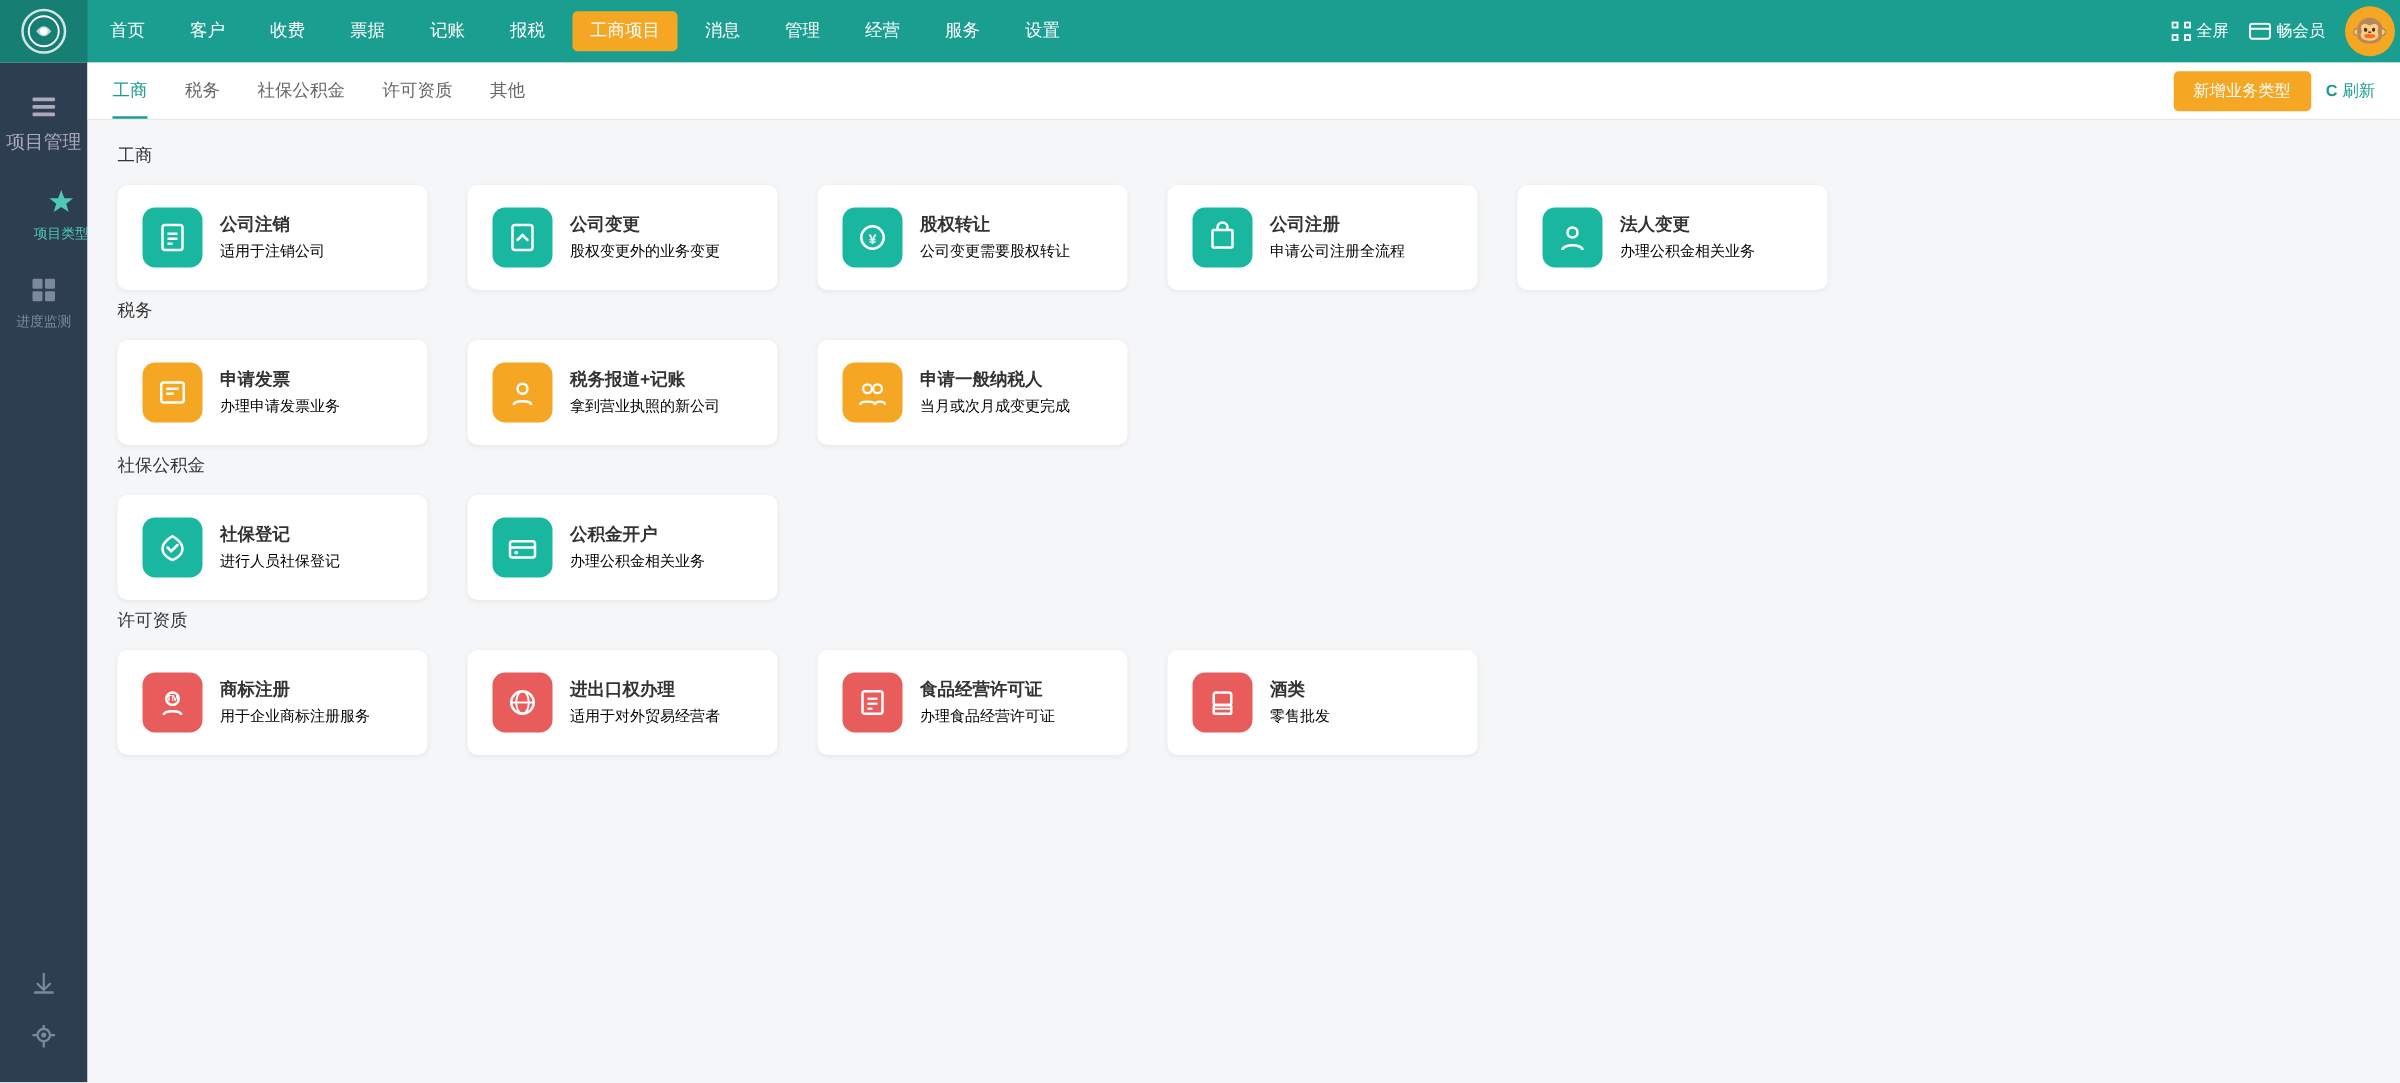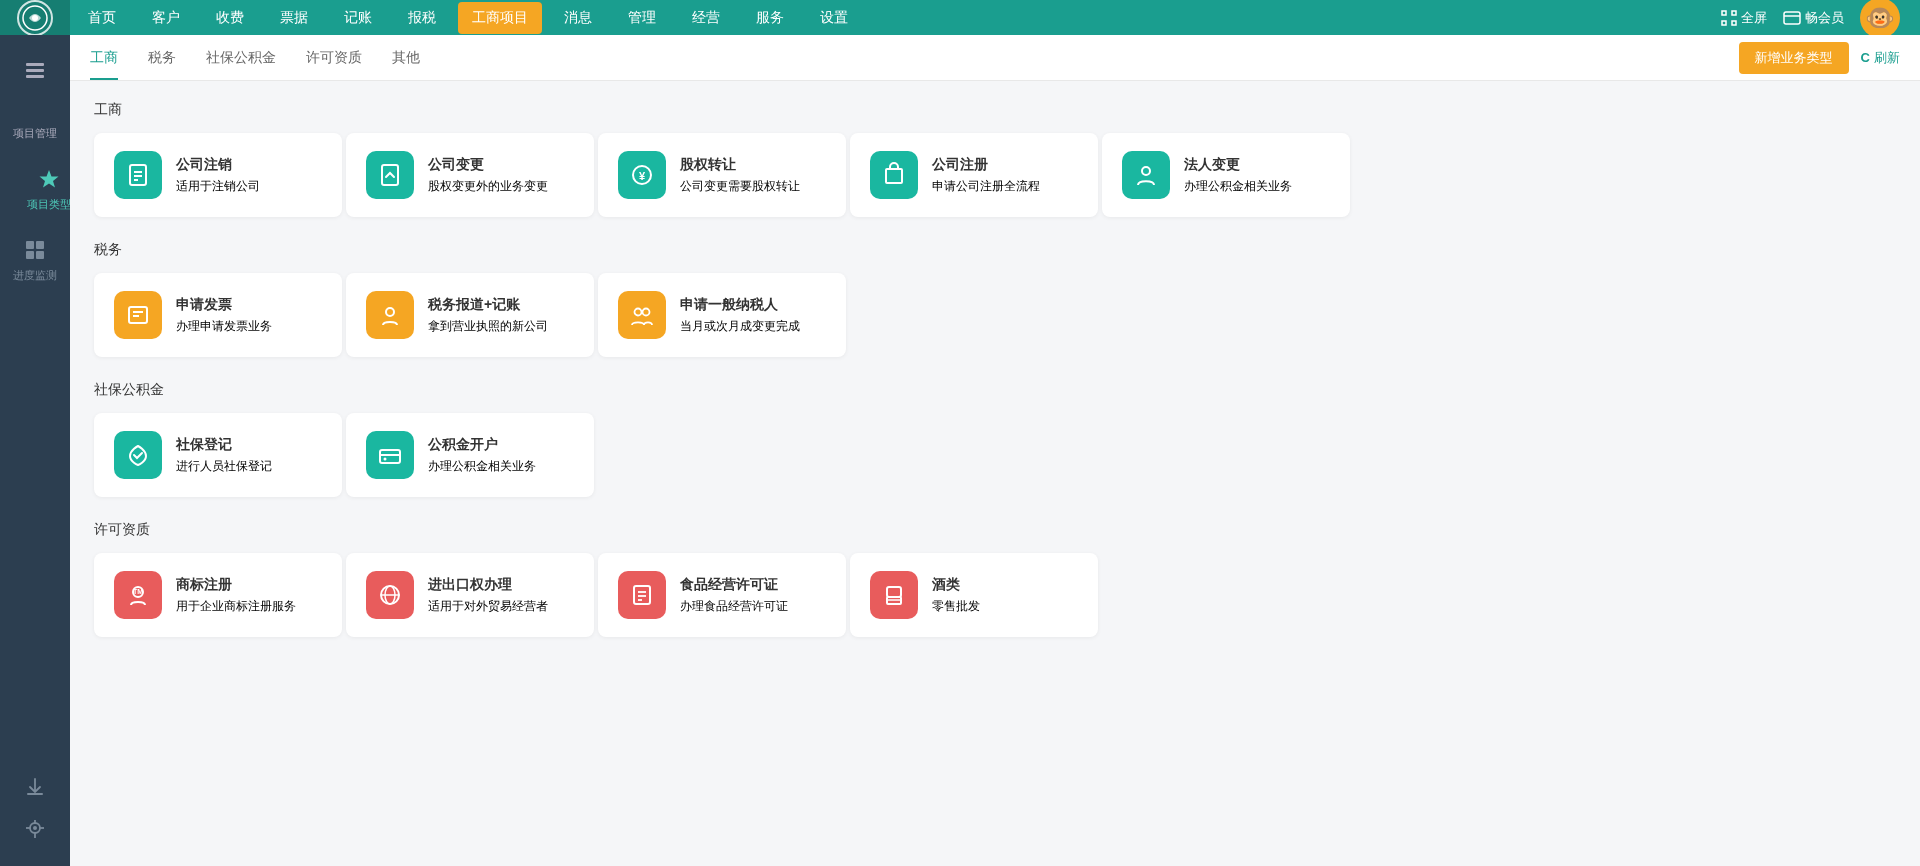--- a/index.html
+++ b/index.html
@@ -1,20 +1,20 @@
 <!DOCTYPE html>
 <html><head>
   <meta charset="utf-8">
   <style>
     * { margin: 0; padding: 0; box-sizing: border-box; }
     body { font-family: 'Microsoft YaHei', sans-serif; background: #f0f2f5; width: 1920px; height: 866px; overflow: hidden; display: flex; flex-direction: column; }
 
     
     .top-nav {
-      height: 35px;
+      height: 50px;
       background: #1a9e8f;
       display: flex;
       align-items: center;
       padding: 0 0 0 0;
       flex-shrink: 0;
     }
     .top-nav-logo {
       width: 70px;
       height: 50px;
       background: #167e72;
@@ -54,21 +54,21 @@
       background: #f5a623;
       border-radius: 4px;
       margin: 0 4px;
       height: 32px;
       padding: 0 14px;
     }
     .top-nav-right {
       display: flex;
       align-items: center;
       gap: 16px;
-      padding-right: 20px;
+      padding-right: 4px;
       color: white;
       font-size: 13px;
     }
     .fullscreen-btn, .member-btn {
       display: flex;
       align-items: center;
       gap: 4px;
       cursor: pointer;
       color: white;
       font-size: 13px;
@@ -218,22 +218,22 @@
     .section-title {
       font-size: 14px;
       color: #333;
       margin-bottom: 14px;
       font-weight: 500;
     }
 
     .cards-grid {
       display: flex;
       flex-wrap: wrap;
-      gap: 4px;
-      margin-bottom: 24px;
+      gap: 32px;
+      margin-bottom: 8px;
     }
 
     .business-card {
       background: white;
       border-radius: 8px;
       padding: 18px 20px;
       display: flex;
       align-items: center;
       gap: 14px;
       width: 248px;
@@ -333,21 +333,21 @@
 
   <div class="sidebar">
     <div class="sidebar-item">
       <div class="sidebar-icon">
         <svg width="22" height="18" viewBox="0 0 22 18" fill="none">
           <rect x="2" y="1" width="18" height="3" rx="1" fill="#aab"></rect>
           <rect x="2" y="7" width="18" height="3" rx="1" fill="#aab"></rect>
           <rect x="2" y="13" width="18" height="3" rx="1" fill="#aab"></rect>
         </svg>
       </div>
-      <span style="color:#aab;font-size:11px;margin-top:37px;">项目管理</span>
+      <span style="color:#aab;font-size:15px;">项目管理</span>
     </div>
     <div class="sidebar-item active">
       <div class="sidebar-icon">
         <svg width="22" height="22" viewBox="0 0 22 22" fill="none">
           <polygon points="11,2 13.5,8.5 20.5,8.5 15,13 17,19.5 11,15.5 5,19.5 7,13 1.5,8.5 8.5,8.5" fill="#4ec9b8"></polygon>
         </svg>
       </div>
       <span style="color:#4ec9b8;font-size:11px;">项目类型</span>
     </div>
     <div class="sidebar-item">

